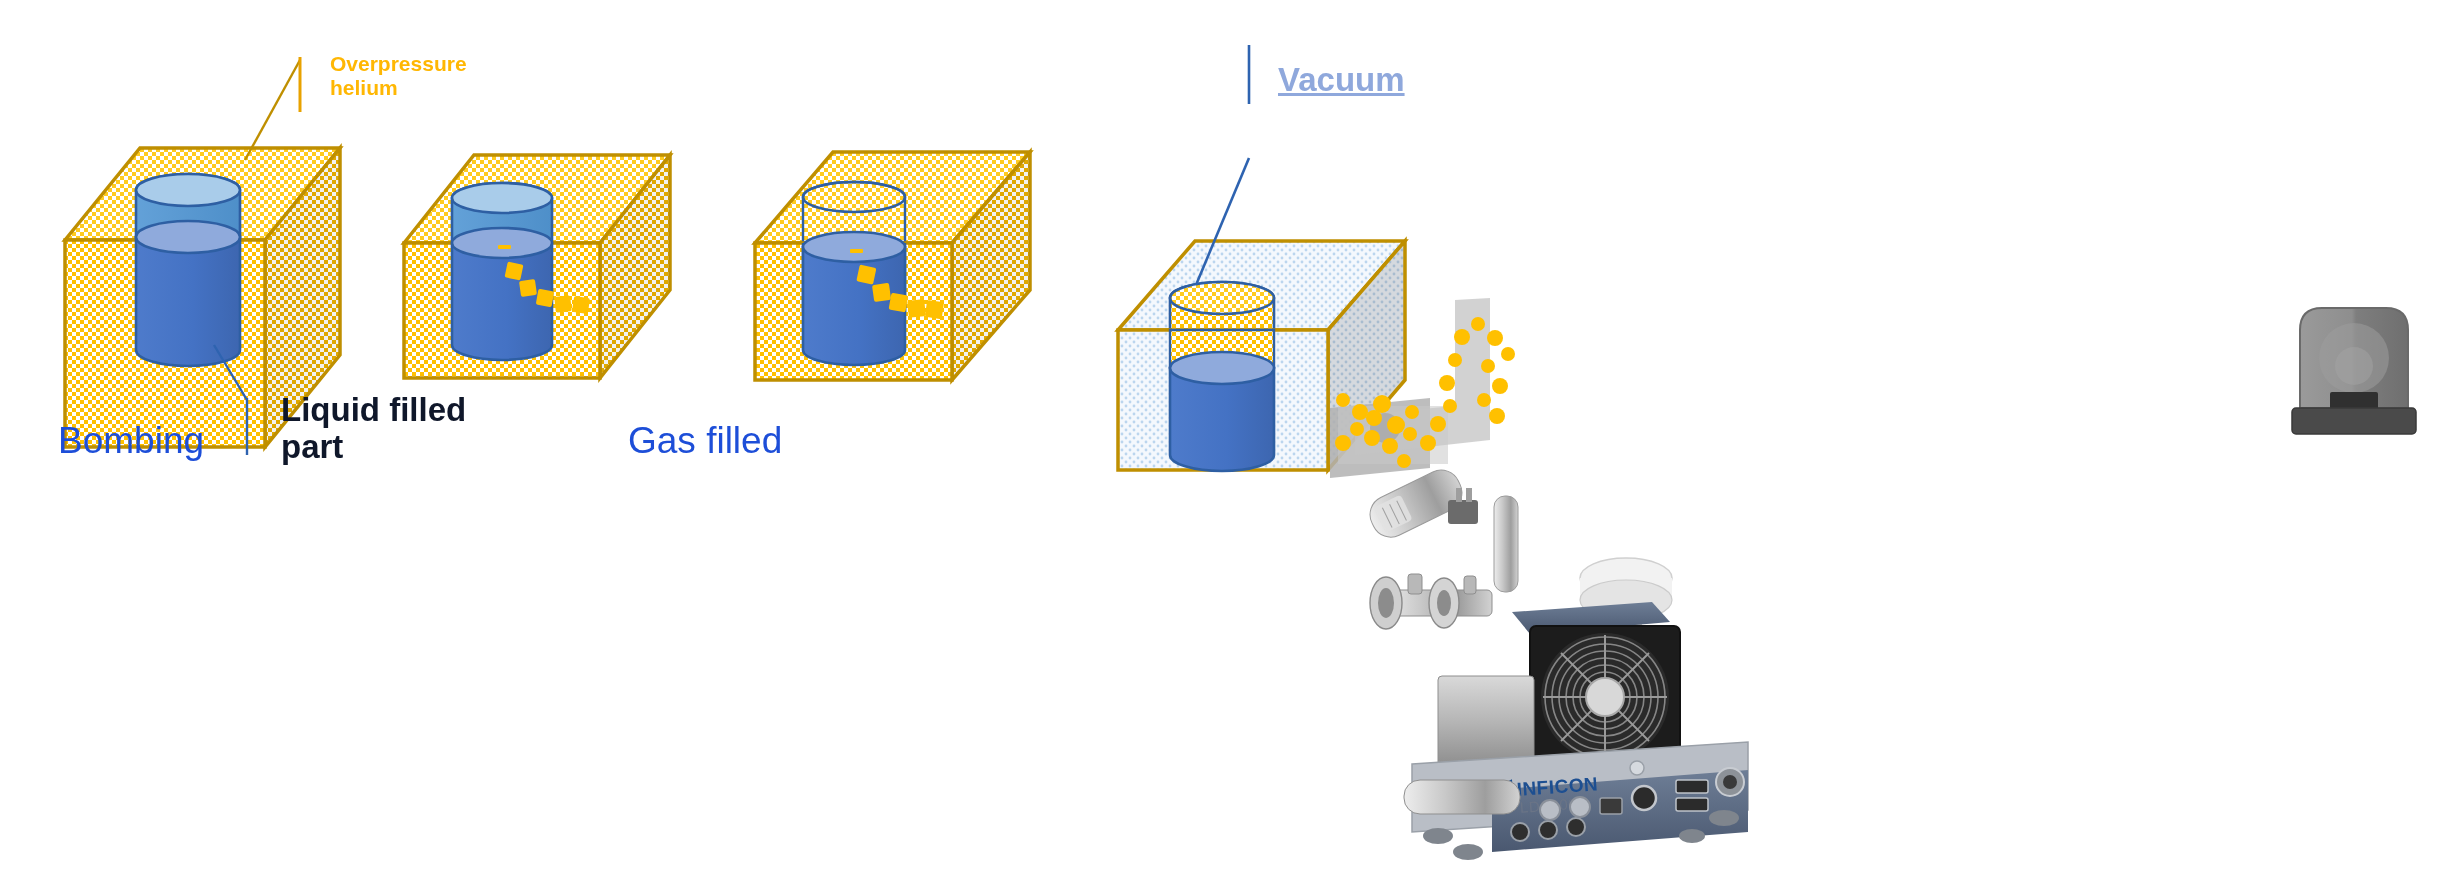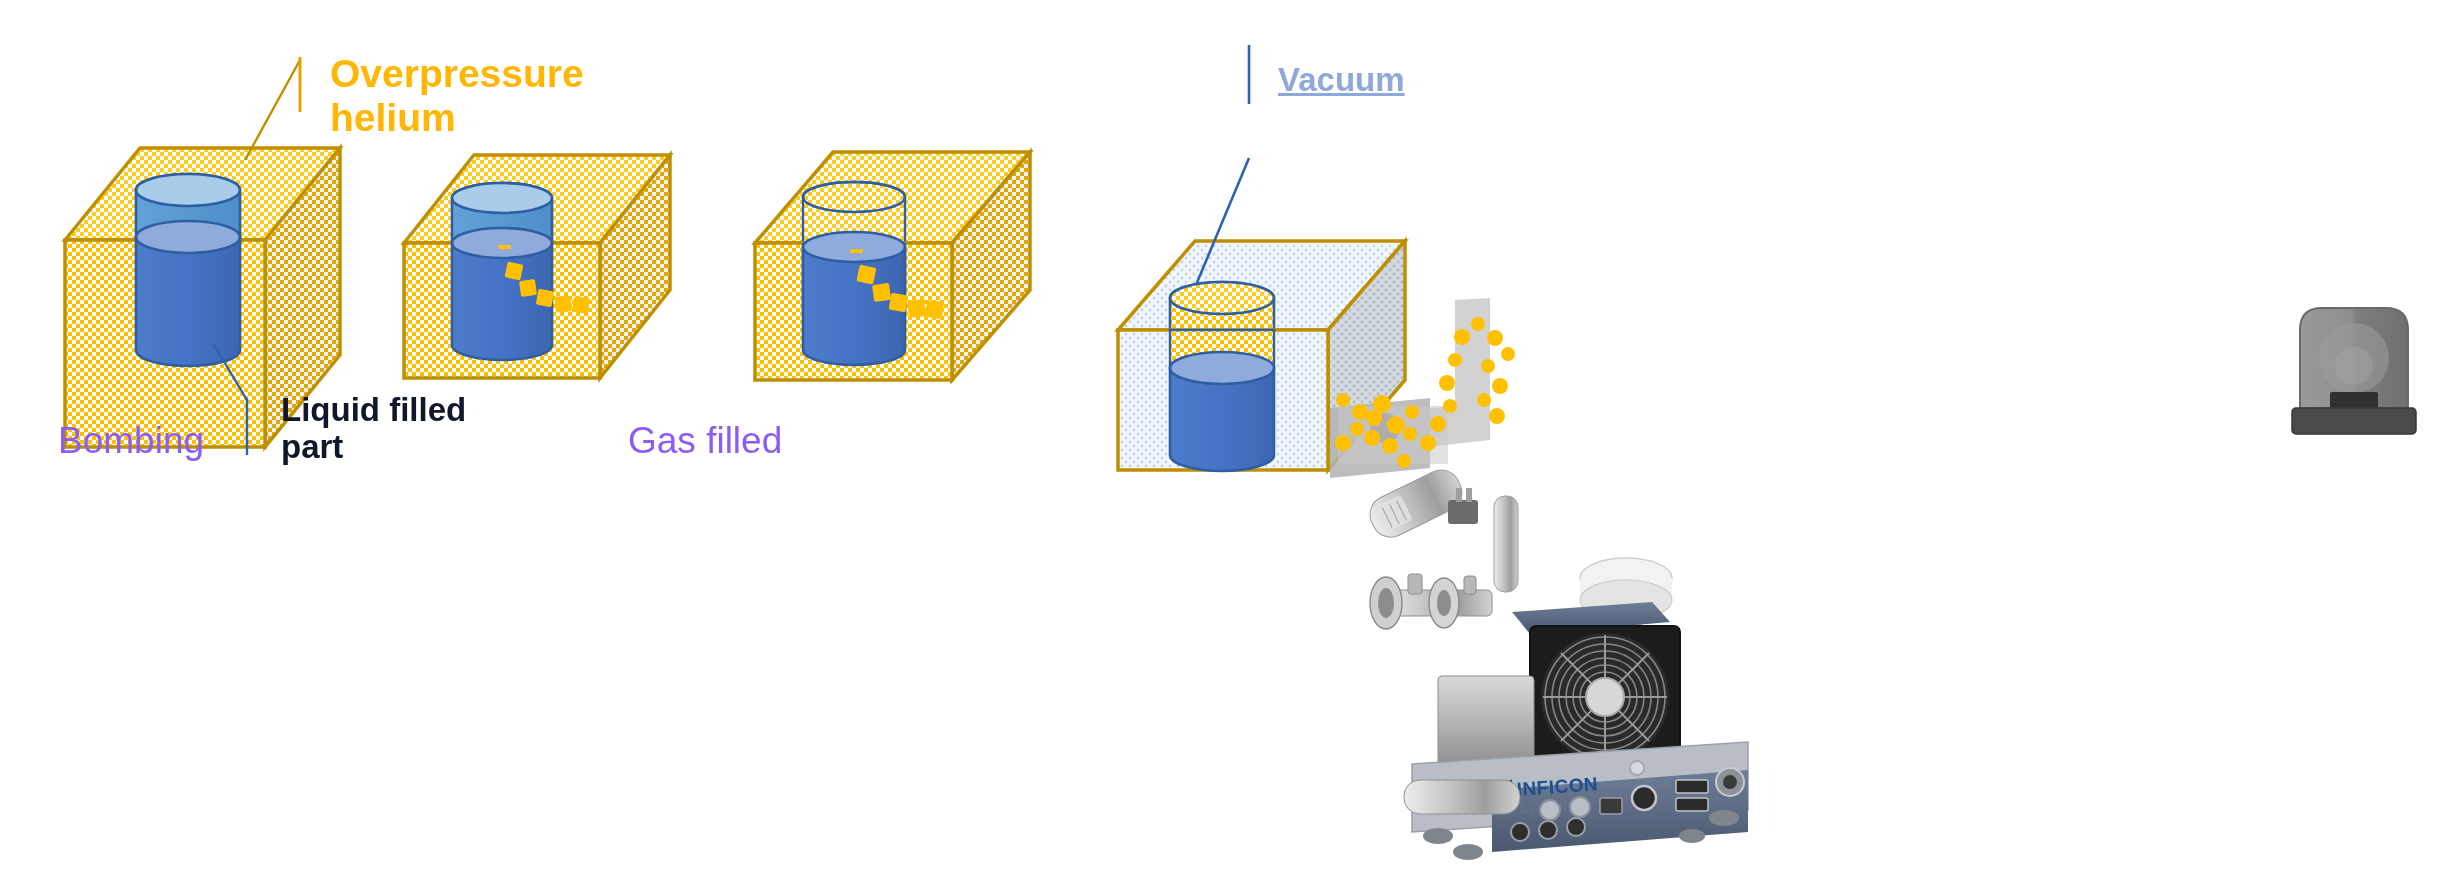--- a/index.html
+++ b/index.html
@@ -4,22 +4,22 @@
 <style>
   html,body{margin:0;padding:0;}
   body{
     width:2454px;height:872px;background:#ffffff;overflow:hidden;
     font-family:"Liberation Sans", sans-serif;position:relative;
   }
   .stage{position:absolute;left:0;top:0;width:2454px;height:872px;}
 
   
   .lbl{position:absolute;white-space:pre-line;line-height:1.12;}
-  .lbl-step{font-size:37px;color:#8b5cf6;font-weight:400;}
-  .lbl-helium{font-size:39px;color:#FFB703;font-weight:700;}
+  .lbl-step{font-size:37px;color:#1d4ed8;font-weight:400;}
+  .lbl-helium{font-size:21px;color:#FFB703;font-weight:700;}
   .lbl-liquid{font-size:33px;color:#0f172a;font-weight:700;}
   .lbl-vacuum{font-size:33px;color:#8FA8DC;font-weight:700;text-decoration:underline;}
   .lbl-noleak{font-size:33px;color:#70C043;font-weight:700;text-align:right;}
 
   svg{display:block;overflow:visible;}
 </style>
 </head>
 <body>
 
 <div class="stage">

